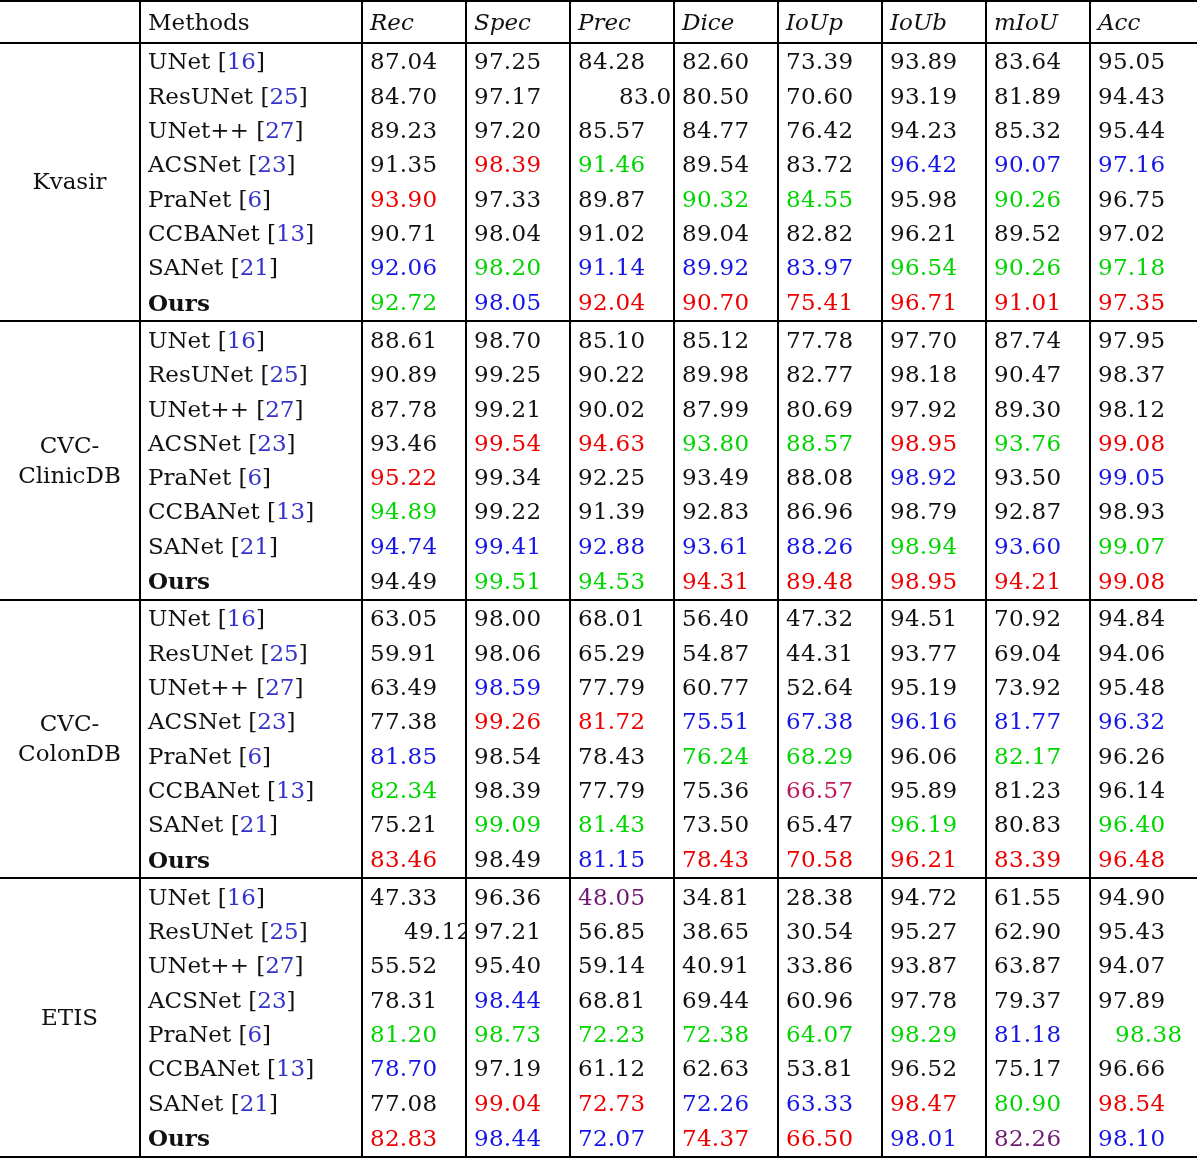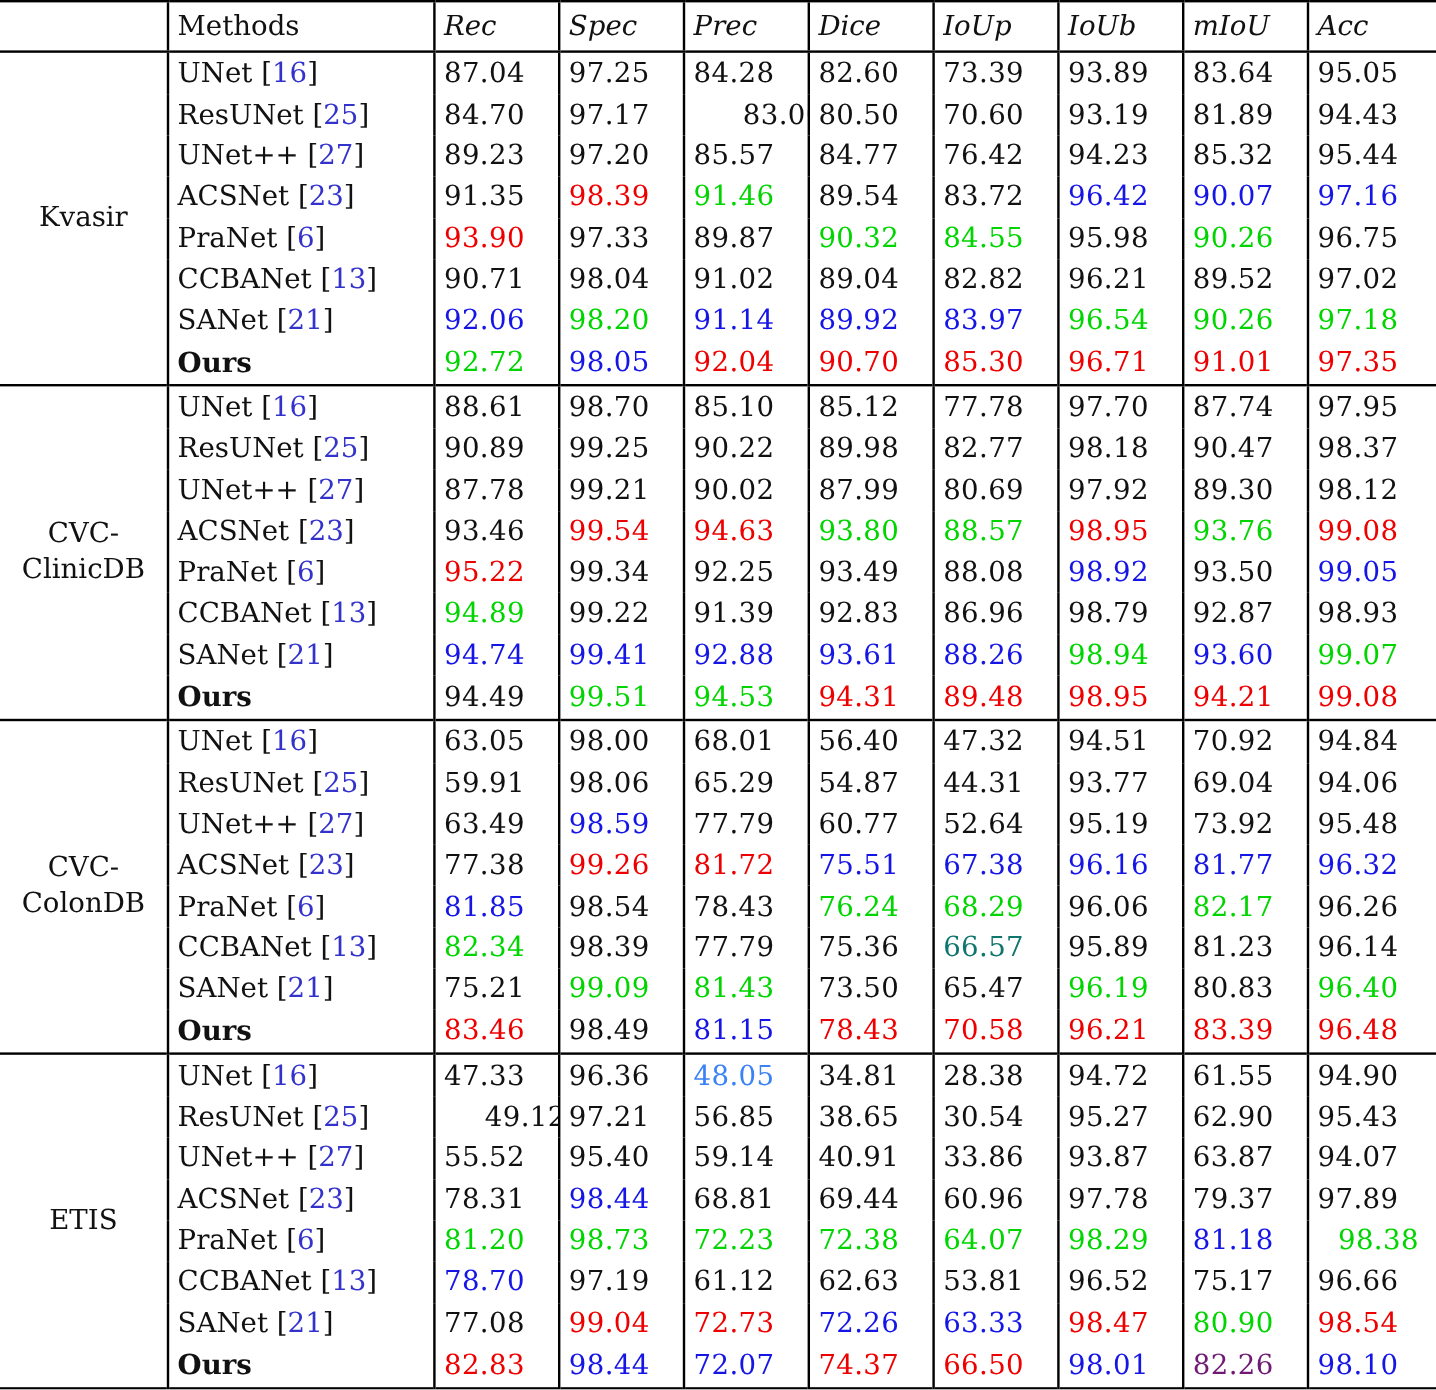--- a/index.html
+++ b/index.html
@@ -127,21 +127,21 @@
         <td class="bl val" style="color: rgb(0, 213, 0);">96.54</td>
         <td class="bl val" style="color: rgb(0, 213, 0);">90.26</td>
         <td class="bl val" style="color: rgb(0, 213, 0);">97.18</td>
       </tr>
       <tr>
         <td class="bl method"><span class="mname bold">Ours</span></td>
         <td class="bl val" style="color: rgb(0, 213, 0);">92.72</td>
         <td class="bl val" style="color: rgb(21, 21, 230);">98.05</td>
         <td class="bl val" style="color: rgb(238, 0, 0);">92.04</td>
         <td class="bl val" style="color: rgb(238, 0, 0);">90.70</td>
-        <td class="bl val" style="color: rgb(238, 0, 0);">85.30</td>
+        <td class="bl val" style="color: rgb(238, 0, 0);">75.41</td>
         <td class="bl val" style="color: rgb(238, 0, 0);">96.71</td>
         <td class="bl val" style="color: rgb(238, 0, 0);">91.01</td>
         <td class="bl val" style="color: rgb(238, 0, 0);">97.35</td>
       </tr>
       <tr class="block-start">
         <td class="dataset" rowspan="8"><span>CVC-</span><br><span>ClinicDB</span></td>
         <td class="bl method"><span class="mname">UNet</span> <span>[</span><span class="cite" style="color: rgb(51, 51, 204);">16</span><span>]</span></td>
         <td class="bl val" style="color: rgb(17, 17, 17);">88.61</td>
         <td class="bl val" style="color: rgb(17, 17, 17);">98.70</td>
         <td class="bl val" style="color: rgb(17, 17, 17);">85.10</td>
@@ -283,21 +283,21 @@
         <td class="bl val" style="color: rgb(17, 17, 17);">96.06</td>
         <td class="bl val" style="color: rgb(0, 213, 0);">82.17</td>
         <td class="bl val" style="color: rgb(17, 17, 17);">96.26</td>
       </tr>
       <tr>
         <td class="bl method"><span class="mname">CCBANet</span> <span>[</span><span class="cite" style="color: rgb(51, 51, 204);">13</span><span>]</span></td>
         <td class="bl val" style="color: rgb(0, 213, 0);">82.34</td>
         <td class="bl val" style="color: rgb(17, 17, 17);">98.39</td>
         <td class="bl val" style="color: rgb(17, 17, 17);">77.79</td>
         <td class="bl val" style="color: rgb(17, 17, 17);">75.36</td>
-        <td class="bl val" style="color: #0f766e;">66.57</td>
+        <td class="bl val" style="color: #be185d;">66.57</td>
         <td class="bl val" style="color: rgb(17, 17, 17);">95.89</td>
         <td class="bl val" style="color: rgb(17, 17, 17);">81.23</td>
         <td class="bl val" style="color: rgb(17, 17, 17);">96.14</td>
       </tr>
       <tr>
         <td class="bl method"><span class="mname">SANet</span> <span>[</span><span class="cite" style="color: rgb(51, 51, 204);">21</span><span>]</span></td>
         <td class="bl val" style="color: rgb(17, 17, 17);">75.21</td>
         <td class="bl val" style="color: rgb(0, 213, 0);">99.09</td>
         <td class="bl val" style="color: rgb(0, 213, 0);">81.43</td>
         <td class="bl val" style="color: rgb(17, 17, 17);">73.50</td>
@@ -315,21 +315,21 @@
         <td class="bl val" style="color: rgb(238, 0, 0);">70.58</td>
         <td class="bl val" style="color: rgb(238, 0, 0);">96.21</td>
         <td class="bl val" style="color: rgb(238, 0, 0);">83.39</td>
         <td class="bl val" style="color: rgb(238, 0, 0);">96.48</td>
       </tr>
       <tr class="block-start">
         <td class="dataset" rowspan="8"><span>ETIS</span></td>
         <td class="bl method"><span class="mname">UNet</span> <span>[</span><span class="cite" style="color: rgb(51, 51, 204);">16</span><span>]</span></td>
         <td class="bl val" style="color: rgb(17, 17, 17);">47.33</td>
         <td class="bl val" style="color: rgb(17, 17, 17);">96.36</td>
-        <td class="bl val" style="color: #3b82f6;">48.05</td>
+        <td class="bl val" style="color: #701a75;">48.05</td>
         <td class="bl val" style="color: rgb(17, 17, 17);">34.81</td>
         <td class="bl val" style="color: rgb(17, 17, 17);">28.38</td>
         <td class="bl val" style="color: rgb(17, 17, 17);">94.72</td>
         <td class="bl val" style="color: rgb(17, 17, 17);">61.55</td>
         <td class="bl val" style="color: rgb(17, 17, 17);">94.90</td>
       </tr>
       <tr>
         <td class="bl method"><span class="mname">ResUNet</span> <span>[</span><span class="cite" style="color: rgb(51, 51, 204);">25</span><span>]</span></td>
         <td class="bl val" style="color: rgb(17, 17, 17); padding-left: 41px;">49.12</td>
         <td class="bl val" style="color: rgb(17, 17, 17);">97.21</td>

